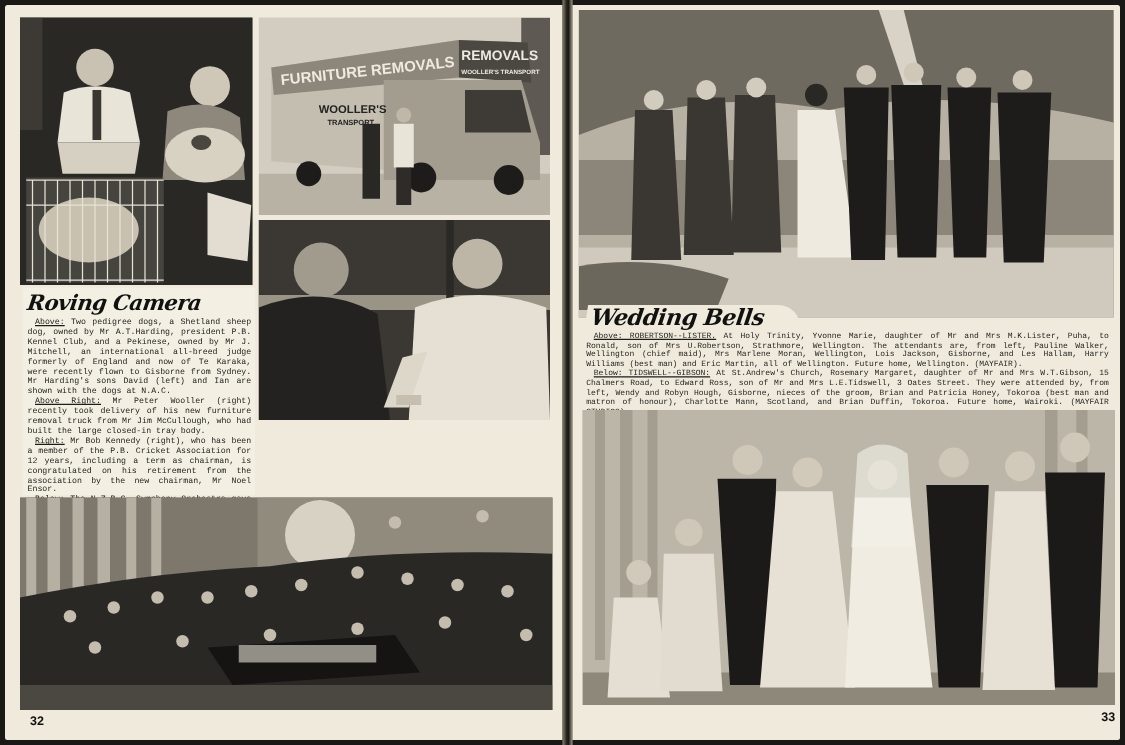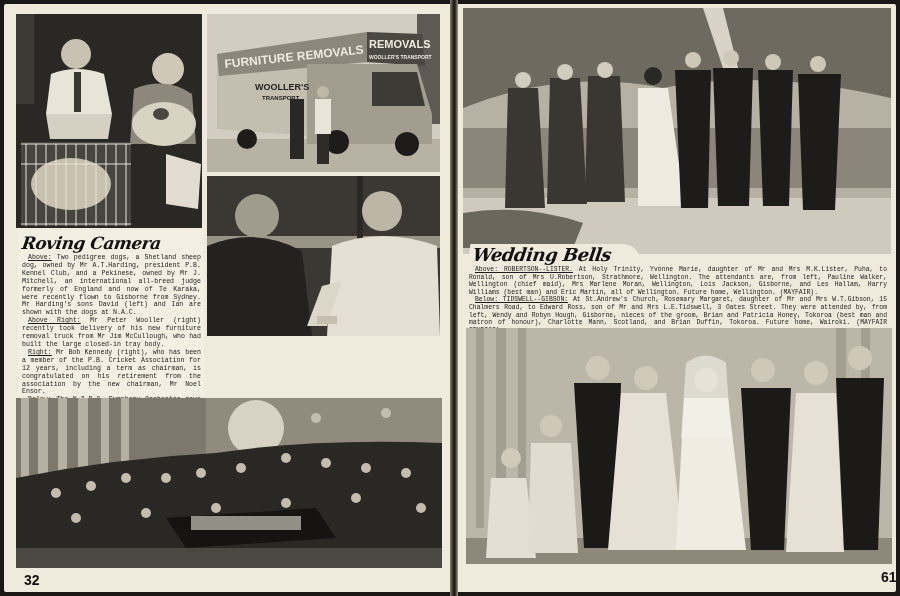--- a/index.html
+++ b/index.html
@@ -18,21 +18,21 @@
 
   .caption-box { position: absolute; background: #f3efe2; }
   .script-title { font-family: "DejaVu Serif", serif; font-style: italic; font-weight: bold;
     font-size: 17px; color: #111; letter-spacing: -0.5px; transform: skewX(-8deg); display: inline-block; }
   .typed { font-family: "Liberation Mono", monospace; font-size: 6.6px; line-height: 7.9px; color: #1d1d1d;
     text-align: justify; }
   .typed .lead { text-decoration: underline; }
   .typed p { text-indent: 6px; }
 
   .page-num { position: absolute; font-family: "Liberation Sans", sans-serif; font-weight: bold;
-    font-size: 14px; color: #111; }
+    font-size: 10px; color: #111; }
 </style>
 </head>
 <body>
 
 <div class="spread">
 
   <div class="page page-left">
 
     <div class="photo" style="left:12px; top:10px; width:186px; height:214px; background:#2b2926;" title="Two boys with a Shetland sheepdog in a cage and a Pekingese">
       <svg viewBox="0 0 186 214" preserveAspectRatio="none">
@@ -253,15 +253,15 @@
           <circle cx="297" cy="42" r="12" fill="#cfc8b8"></circle>
 
         <path d="M330 65 L370 65 L378 224 L320 224 Z" fill="#e6e1d4"></path>
           <circle cx="350" cy="45" r="12" fill="#d1cabb"></circle>
 
         <path d="M370 50 L418 50 L412 222 L378 222 Z" fill="#1c1a18"></path>
           <circle cx="394" cy="30" r="12" fill="#cfc8b8"></circle>
       </svg>
     </div>
 
-    <div class="page-num" style="left:423px; top:565px;">61</div>
+    <div class="page-num" style="left:423px; top:565px;">33</div>
   </div>
 </div>
 
 </body></html>

